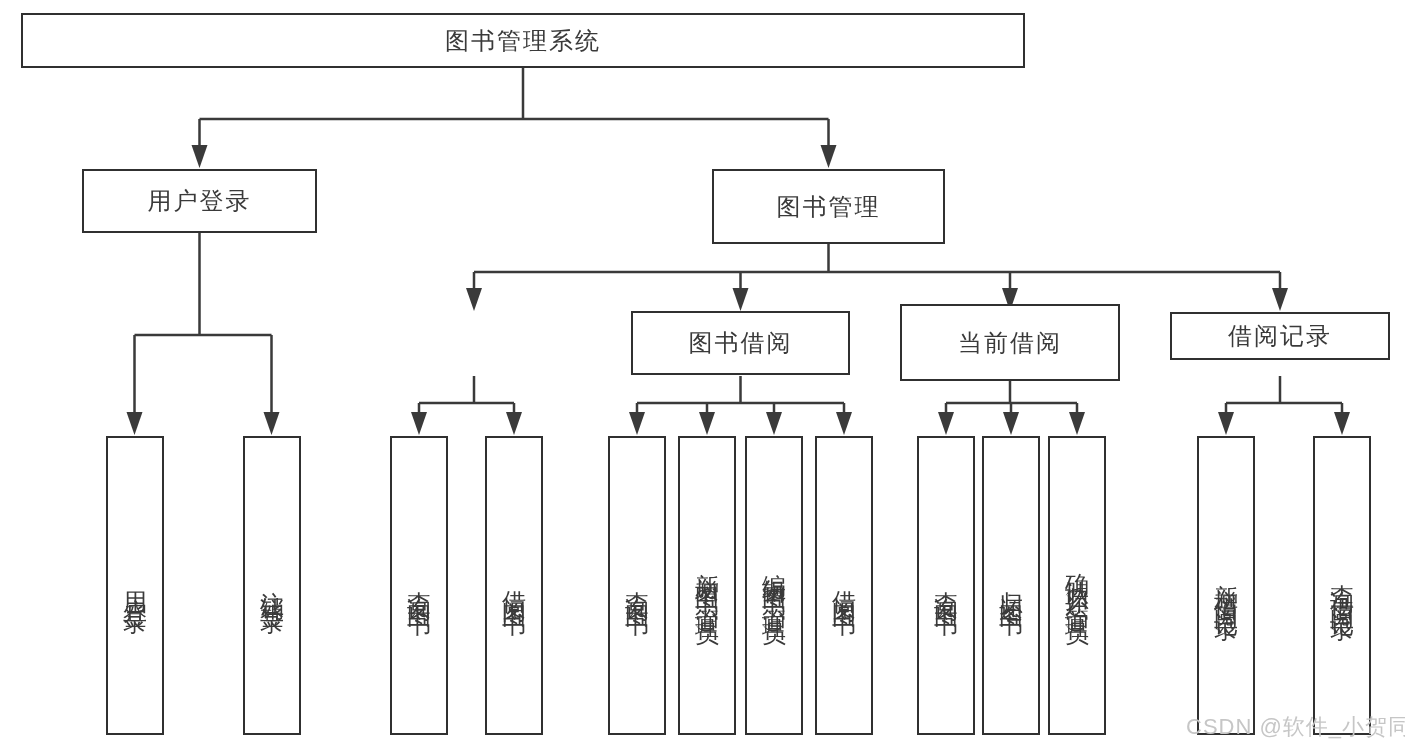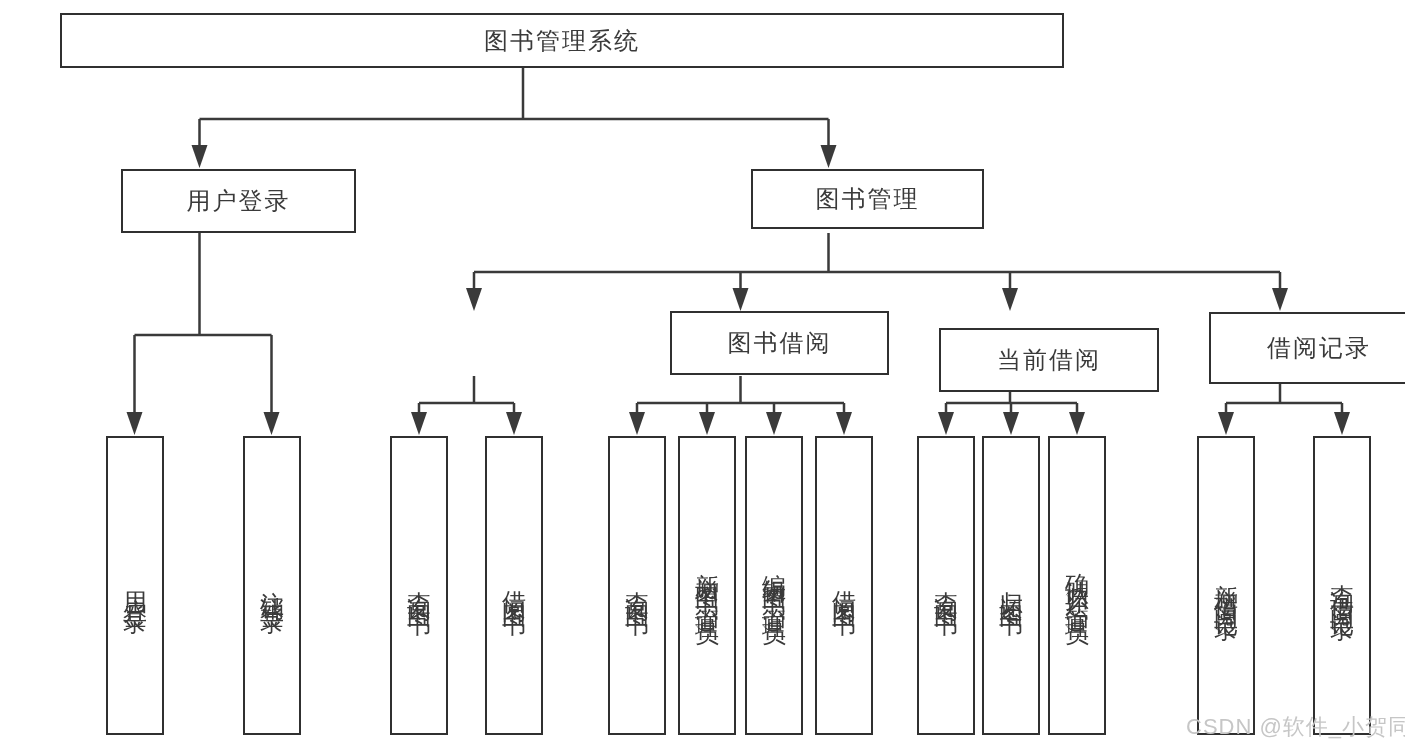--- a/index.html
+++ b/index.html
@@ -7,21 +7,21 @@
     position:relative;width:1405px;height:747px;background:#ffffff;
     font-family:"Liberation Sans",sans-serif;overflow:hidden;
   }
   .connectors{position:absolute;left:0;top:0;}
   .node{
     position:absolute;box-sizing:border-box;
     border:2.5px solid #303030;background:#ffffff;
     display:flex;align-items:center;justify-content:center;
     color:#3a3a3a;
   }
-  .node-h{font-size:24px;letter-spacing:2px;white-space:nowrap;margin-left:39px;}
+  .node-h{font-size:24px;letter-spacing:2px;white-space:nowrap;}
   .node-v{font-size:24px;}
   .node-v .vtext{
     writing-mode:vertical-rl;text-orientation:mixed;
     letter-spacing:7px;line-height:1;
   }
   .watermark{
     position:absolute;left:1186px;top:712px;
     font-size:22px;color:#c6c6c6;letter-spacing:1px;white-space:nowrap;
     z-index:5;
   }
@@ -64,31 +64,31 @@
     </g>
   </svg>
 
   <div class="node node-h" style="left:21px;top:13px;width:1004px;height:55px">
     <span>图书管理系统</span>
   </div>
 
   <div class="node node-h" style="left:82px;top:169px;width:235px;height:64px">
     <span>用户登录</span>
   </div>
-  <div class="node node-h" style="left:712px;top:169px;width:233px;height:60px">
+  <div class="node node-h" style="left:712px;top:169px;width:233px;height:75px">
     <span>图书管理</span>
   </div>
 
   <div class="node node-h" style="left:631px;top:311px;width:219px;height:64px">
     <span>图书借阅</span>
   </div>
-  <div class="node node-h" style="left:900px;top:328px;width:220px;height:64px">
+  <div class="node node-h" style="left:900px;top:304px;width:220px;height:77px">
     <span>当前借阅</span>
   </div>
-  <div class="node node-h" style="left:1170px;top:312px;width:220px;height:72px">
+  <div class="node node-h" style="left:1170px;top:312px;width:220px;height:48px">
     <span>借阅记录</span>
   </div>
 
   <div class="node node-v" style="left:106px;top:436px;width:58px;height:299px">
     <span class="vtext">用户登录</span>
   </div>
   <div class="node node-v" style="left:243px;top:436px;width:58px;height:299px">
     <span class="vtext">注销登录</span>
   </div>
 

